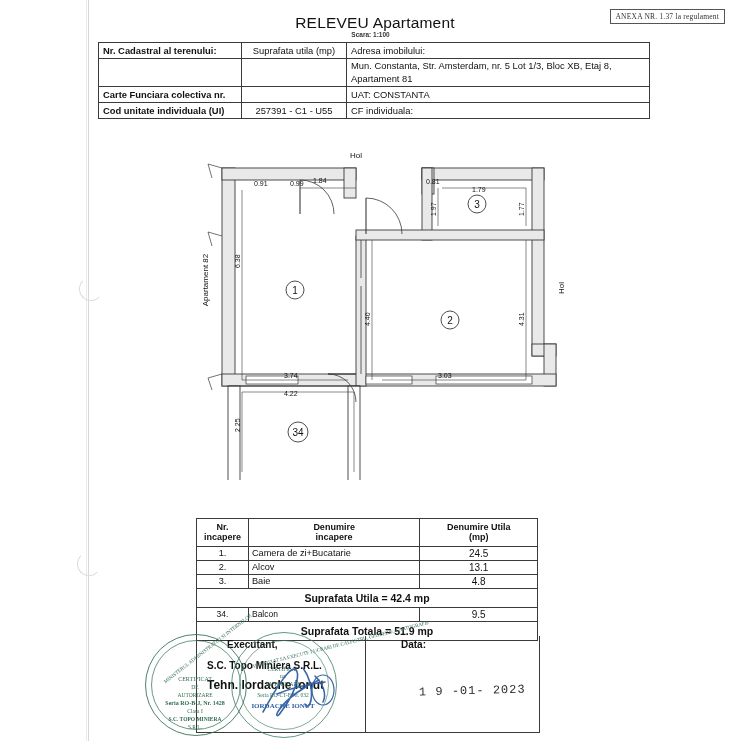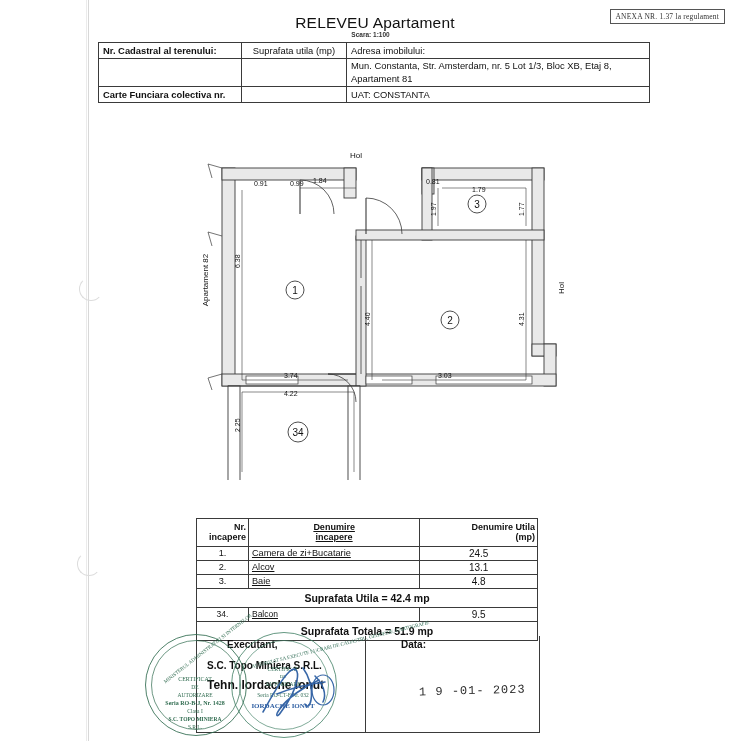--- a/index.html
+++ b/index.html
@@ -35,23 +35,23 @@
   .plan{position:absolute;left:150px;top:140px;width:420px;height:340px;}
   .plan svg{display:block;}
   .lbl{font-family:"Liberation Sans",sans-serif;font-size:8px;fill:#111;}
   .dim{font-family:"Liberation Sans",sans-serif;font-size:7px;fill:#111;}
   .rnum{font-family:"Liberation Sans",sans-serif;font-size:10px;fill:#111;text-anchor:middle;}
 
   
   .rooms{position:absolute;left:196px;top:518px;width:342px;border-collapse:collapse;
          font-size:9.2px;}
   .rooms td,.rooms th{border:1px solid #3a3a3a;padding:1px 3px;}
-  .rooms th{font-size:9px;font-weight:bold;text-align:right;line-height:1.15;padding:3px 2px;}
+  .rooms th{font-size:9px;font-weight:bold;text-align:center;line-height:1.15;padding:3px 2px;}
   .k-nr{width:46px;text-align:center;}
-  .k-den{width:176px;text-align:left;padding-left:8px;text-decoration:underline;}
+  .k-den{width:176px;text-align:left;padding-left:8px;}
   .k-sup{width:118px;text-align:center;}
   .total-row td{text-align:center;font-weight:bold;font-size:10.5px;padding:3px 2px;}
   .val{font-size:10px;}
   .nr-small{font-size:8.5px;}
   .den-small{font-size:8.5px;padding-left:4px;}
 
   
   .sig{position:absolute;left:196px;top:636px;width:342px;height:96px;
        border:1px solid #3a3a3a;border-top:none;}
   .sig-split{position:absolute;left:168px;top:0;bottom:0;width:1px;background:#3a3a3a;}
@@ -109,20 +109,25 @@
     <tr>
       <td class="c1"></td>
       <td class="c2"></td>
       <td class="addr" rowspan="1">Mun. Constanta, Str. Amsterdam, nr. 5 Lot 1/3, Bloc XB, Etaj 8, Apartament 81</td>
     </tr>
     <tr>
       <td class="c1">Carte Funciara colectiva nr.</td>
       <td class="c2"></td>
       <td>UAT: CONSTANTA</td>
     </tr>
+    <tr>
+      <td class="c1">Cod unitate individuala (UI)</td>
+      <td class="c2">257391 - C1 - U55</td>
+      <td>CF individuala:</td>
+    </tr>
   </tbody>
     </table>
 
   <div class="plan">
     <svg width="420" height="340" viewBox="0 0 420 340">
       <g stroke="#3a3a3a" fill="none" stroke-width="0.9">
 
         <g fill="#e9e9e9" stroke="#3a3a3a" stroke-width="0.9">
 
           <rect x="72" y="28" width="13" height="218"></rect>

